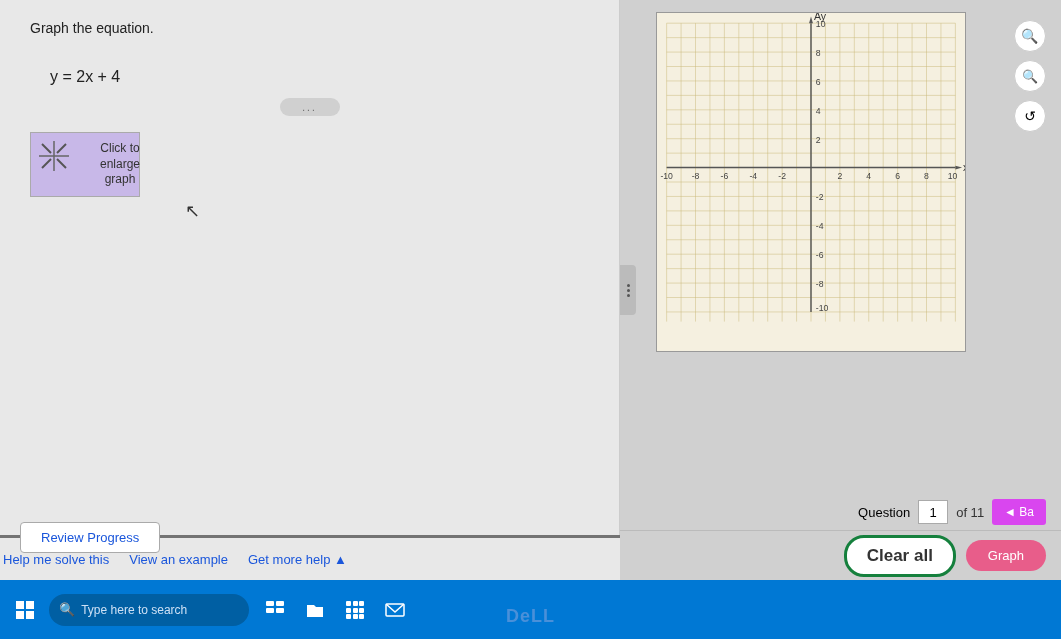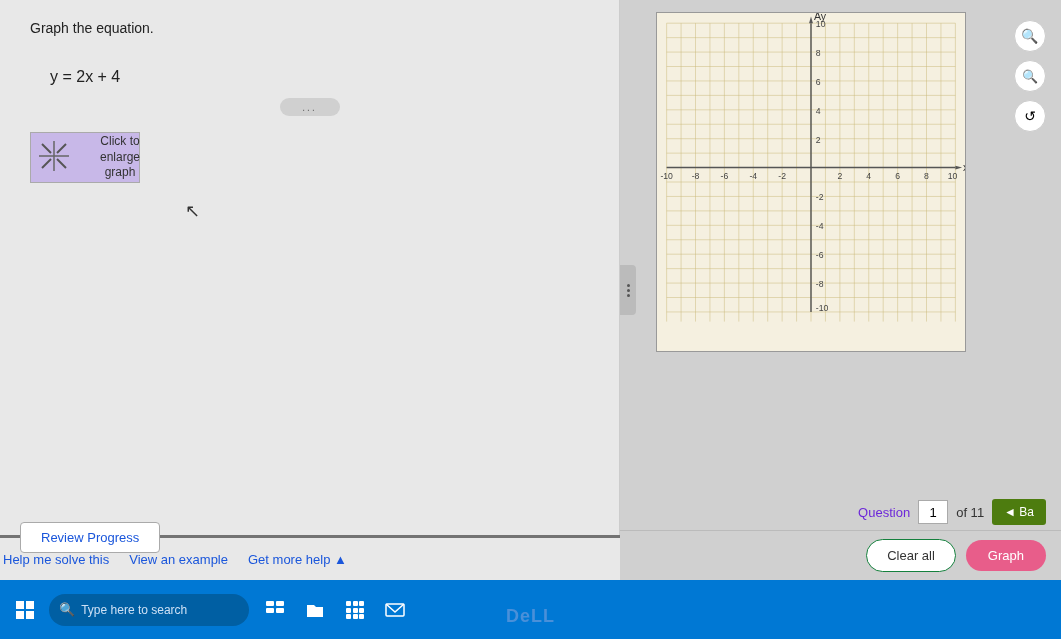--- a/index.html
+++ b/index.html
@@ -62,21 +62,21 @@
 
     .instruction-text {
       font-size: 13px;
       color: #222;
       margin-bottom: 16px;
       line-height: 1.5;
     }
 
     .graph-tool-box {
       width: 110px;
-      height: 51px;
+      height: 65px;
       background: #c8b8e8;
       border: 1px solid #aaa;
       display: flex;
       align-items: center;
       justify-content: center;
       cursor: pointer;
       position: relative;
       padding-left: 40px;
     }
 
@@ -207,25 +207,26 @@
       align-items: center;
       justify-content: flex-end;
       padding: 0 15px;
       gap: 10px;
       border-top: 1px solid #bbb;
     }
 
     .clear-all-btn {
       padding: 8px 20px;
       background: white;
-      border: 1px solid #15803d;
+      border: 3px solid #15803d;
       border-radius: 20px;
-      font-size: 13px;
+      font-size: 17px;
       color: #333;
       cursor: pointer;
+      font-weight: bold;
     }
 
     .check-btn {
       padding: 8px 22px;
       background: #e85d8a;
       border: none;
       border-radius: 20px;
       font-size: 13px;
       color: white;
       cursor: pointer;
@@ -242,42 +243,42 @@
       background: #d0d0d0;
       display: flex;
       align-items: center;
       justify-content: flex-end;
       padding: 0 15px;
       gap: 8px;
     }
 
     .question-label {
       font-size: 13px;
-      color: #6d28d9;
+      color: #000000;
       text-align: center;
     }
 
     .question-number-box {
       width: 30px;
       height: 24px;
       background: white;
       border: 1px solid #aaa;
       text-align: center;
       font-size: 13px;
       line-height: 24px;
     }
 
     .question-total {
       font-size: 13px;
       color: #333;
     }
 
     .nav-btn {
       padding: 6px 12px;
-      background: #4d7c0f;
+      background: #d946ef;
       border: none;
       border-radius: 3px;
       font-size: 12px;
       color: white;
       cursor: pointer;
     }
 
     
     .taskbar {
       position: absolute;

